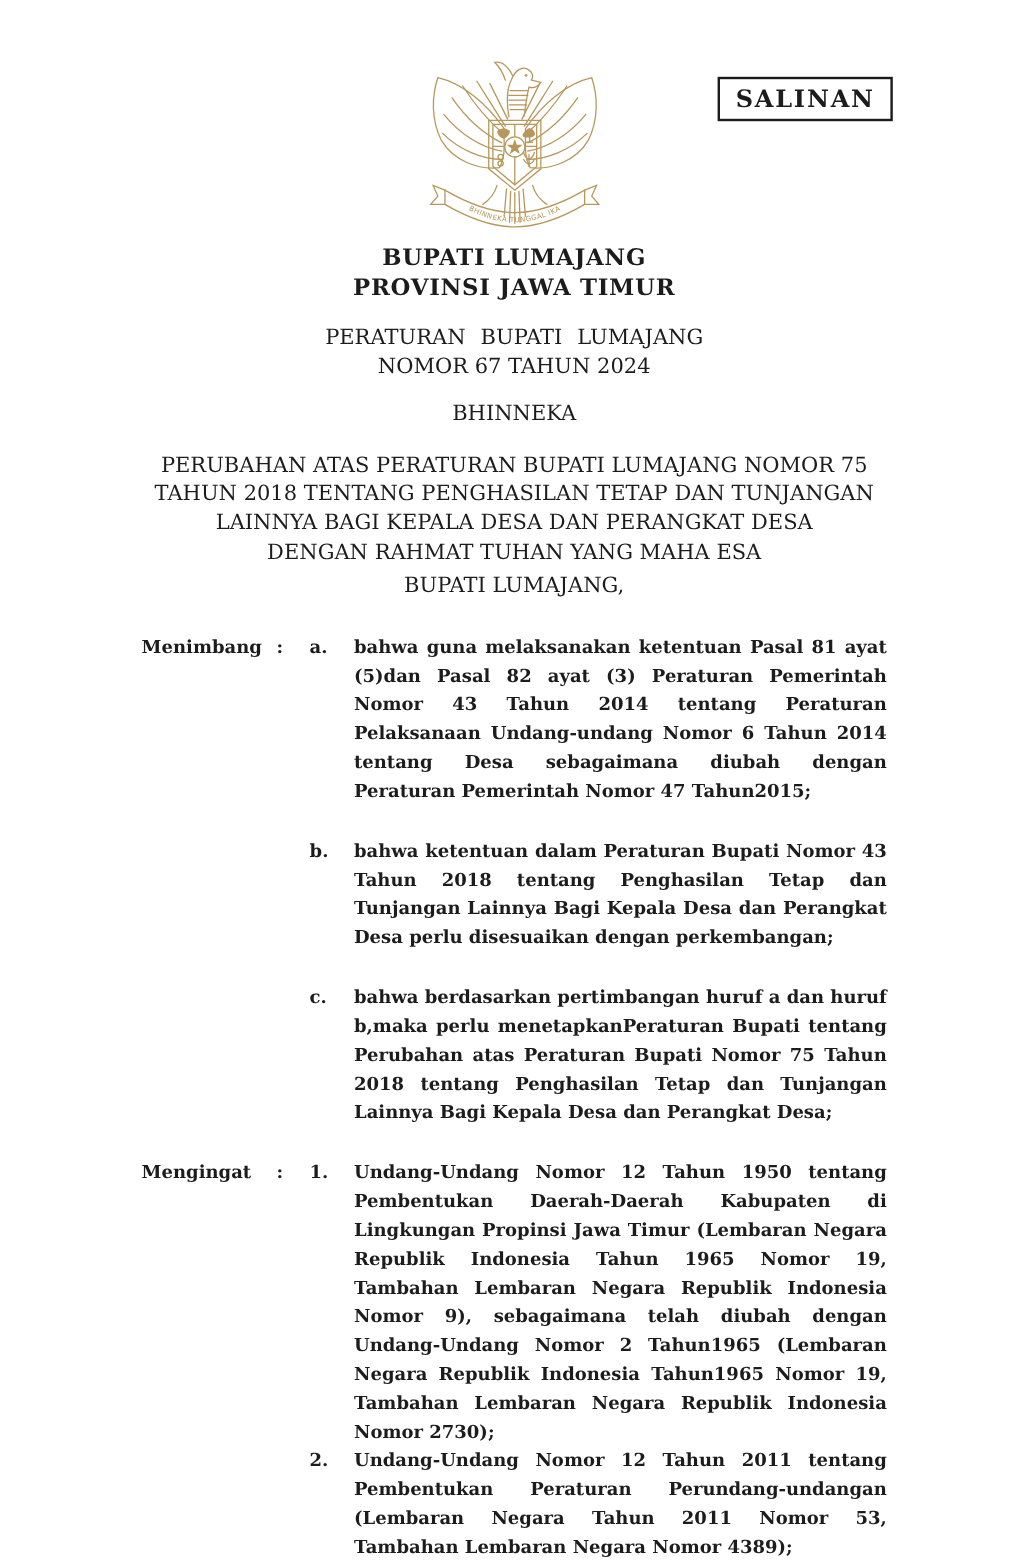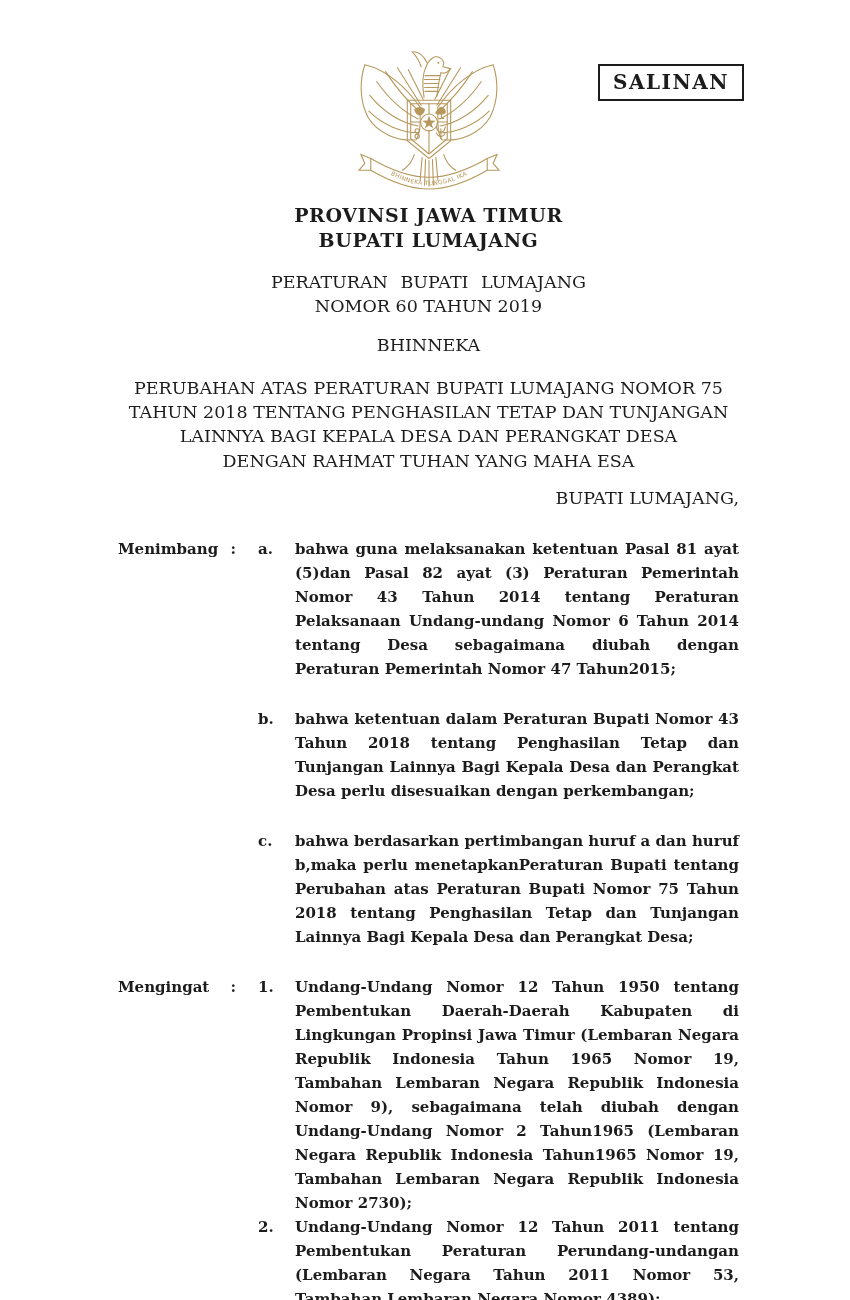--- a/index.html
+++ b/index.html
@@ -32,21 +32,21 @@
     font-size: 19px; line-height: 25px; letter-spacing: 0.6px;
   }
   .meta { margin-top: 17px; text-align: center; font-size: 17.5px; line-height: 24px; }
   .meta .wide { word-spacing: 7px; }
   .tentang { margin-top: 15px; text-align: center; font-size: 17.5px; line-height: 24px; }
   .subject {
     margin: 19px auto 0 auto; max-width: 620px;
     text-align: center; font-size: 17.5px; line-height: 24px;
   }
   .invocation { margin-top: 1px; text-align: center; font-size: 17.5px; line-height: 24px; }
-  .authority { margin-top: 13px; text-align: right; font-size: 17.5px; line-height: 24px; }
+  .authority { margin-top: 3px; text-align: center; font-size: 17.5px; line-height: 24px; }
 
   
   .legal { margin-top: 27px; font-size: 15px; font-weight: bold; }
   .row { display: grid; grid-template-columns: 140px 37px 1fr; align-items: start; }
   .row.gap-after { margin-bottom: 26px; }
   .label-cell { display: flex; line-height: 24px; }
   .label-colon { margin-left: auto; margin-right: 22px; }
   .marker-cell { line-height: 24px; }
   .text-cell {
     text-align: justify; text-justify: inter-word;
@@ -125,27 +125,27 @@
           <path d="M134,114 L144,110 L140,119 L146,126 L134,126 Z"></path>
           <path id="motto-path" d="M26,125 C46,137 60,141 75,141 C90,141 104,137 124,125" stroke="none"></path>
           <text font-size="6" fill="#b6985c" stroke="none" letter-spacing="0.4" font-family="DejaVu Sans, sans-serif">
             <textPath href="#motto-path" startOffset="50%" text-anchor="middle">BHINNEKA TUNGGAL IKA</textPath>
           </text>
         </g>
       </svg>
     </div>
 
     <div class="h-block">
+      <div class="h1">BUPATI LUMAJANG</div>
       <div class="h1">PROVINSI JAWA TIMUR</div>
-      <div class="h1">BUPATI LUMAJANG</div>
     </div>
 
     <div class="meta">
       <div class="wide">PERATURAN BUPATI LUMAJANG</div>
-      <div>NOMOR 60 TAHUN 2019</div>
+      <div>NOMOR 67 TAHUN 2024</div>
     </div>
 
     <div class="tentang">BHINNEKA</div>
 
     <div class="subject">PERUBAHAN ATAS PERATURAN BUPATI LUMAJANG NOMOR 75 TAHUN 2018 TENTANG PENGHASILAN TETAP DAN TUNJANGAN LAINNYA BAGI KEPALA DESA DAN PERANGKAT DESA</div>
 
     <div class="invocation">DENGAN RAHMAT TUHAN YANG MAHA ESA</div>
 
     <div class="authority">BUPATI LUMAJANG,</div>
 

